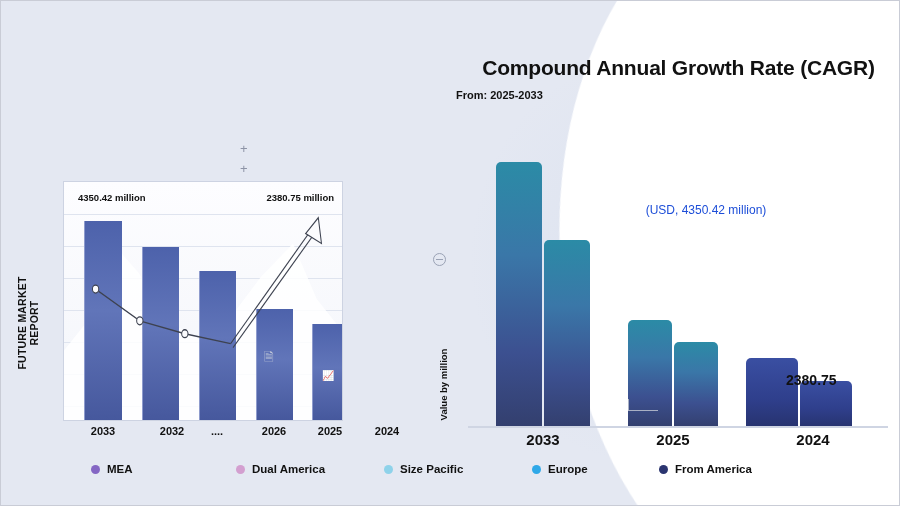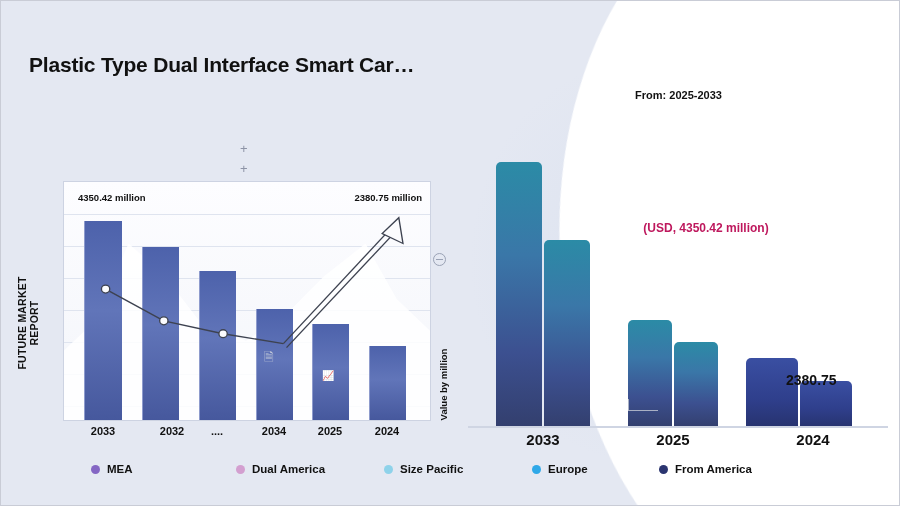--- a/index.html
+++ b/index.html
@@ -82,21 +82,21 @@
     position: absolute; left: 432px; top: 252px;
     width: 13px; height: 13px; border:1px solid #9aa2b5; border-radius:50%;
   }
   .minus-icon::before {
     content:""; position:absolute; left:2px; top:5px; width:7px; height:1px; background:#9aa2b5;
   }
 
   
   .plot {
     position: absolute; left: 62px; top: 180px;
-    width: 368px; height: 240px;
+    width: 280px; height: 240px;
     background: linear-gradient(180deg,#fdfdff 0%, #f3f5fa 100%);
     border: 1px solid #cdd3e2;
     overflow: hidden;
   }
   .plot .gridline {
     position: absolute; left: 0; width: 100%; height: 1px; background: #dfe4ef;
   }
   .mountain { position: absolute; left: 0; top: 0; width: 100%; height: 100%; }
 
   .bars-layer { position: absolute; left: 0; bottom: 0; width: 100%; height: 100%; }
@@ -119,30 +119,30 @@
     transform: translateX(-50%);
   }
 
   
   .right-panel { position: absolute; left: 455px; top: 0; width: 445px; height: 506px; }
   .cagr-title {
     position: absolute; left: 0; top: 55px; width: 445px; text-align: center;
     font-size: 21px; font-weight: 700; color: #111; letter-spacing: -0.2px;
   }
   .cagr-sub {
-    position: absolute; left: 0; top: 88px; width: 445px; text-align: center;
+    position: absolute; left: 0; top: 88px; width: 445px; text-align: left;
     font-size: 11px; font-weight: 700; color: #111;
   }
   .cagr-value {
     position: absolute; left: 150px; top: 160px;
     font-size: 44px; font-weight: 700; color: #0c0c0c; letter-spacing: -1px;
   }
   .cagr-usd {
-    position: absolute; left: 140px; top: 220px; width: 220px; text-align: center;
-    font-size: 12px; font-weight: 700; color: #be185d;
+    position: absolute; left: 140px; top: 202px; width: 220px; text-align: center;
+    font-size: 12px; font-weight: 400; color: #1d4ed8;
   }
 
   .rbars { position: absolute; left: 12px; top: 120px; width: 420px; height: 306px; }
   .rbar { position: absolute; bottom: 0; border-radius: 5px 5px 0 0; }
   .rbar.teal  { background: linear-gradient(180deg,#2b8ba6 0%, #3a77a8 35%, #3c5090 72%, #333f6e 100%); }
   .rbar.navy  { background: linear-gradient(180deg,#3a4fa2 0%, #2f3f8c 60%, #27336f 100%); }
   .rvalue {
     position: absolute; font-size: 14px; font-weight: 700; color: #111; white-space: nowrap;
   }
   .r-axis { position: absolute; left: 12px; top: 425px; width: 420px; height: 2px; background: #cfd5e3; }
@@ -167,21 +167,20 @@
 </head>
 <body>
 
 <div id="root">
 
   <div class="blob-soft"></div>
   <div class="white-blob"></div>
 
   <div class="left-panel">
 
-    <div class="main-title">Plastic Type Dual Interface Smart Car…</div>
 
 
     <div class="plus1">+</div>
     <div class="plus2">+</div>
 
     <div class="axis-y-label">FUTURE MARKET REPORT</div>
     <div class="axis-y2-label">Value by million</div>
     <div class="minus-icon"></div>
 
     <div class="plot">
@@ -220,28 +219,29 @@
       <div class="annot annot-r">2380.75 million</div>
 
       <div class="ghost-ico" style="left:200px; top:166px;">🗎</div>
       <div class="ghost-ico" style="left:258px; top:188px; font-size:10px;">📈</div>
     </div>
 
     <div class="xlabels">
       <span style="left:40px;">2033</span>
       <span style="left:97px;margin-left:12px;">2032</span>
       <span style="left:154px;">....</span>
-      <span style="left:211px;">2034</span>
+      <span style="left:211px;">2026</span>
       <span style="left:267px;">2025</span>
       <span style="left:324px;">2024</span>
     </div>
   </div>
 
   <div class="right-panel">
 
+    <div class="cagr-title">Compound Annual Growth Rate (CAGR)</div>
     <div class="cagr-sub">From: 2025-2033</div>
     <div class="cagr-usd">(USD, 4350.42 million)</div>
 
     <div class="rbars">
       <div class="rbar teal" style="left:28px;  width:46px; height:265px;"></div>
       <div class="rbar teal" style="left:76px;  width:46px; height:187px;"></div>
       <div class="rbar teal" style="left:160px; width:44px; height:107px;"></div>
       <div class="rbar teal" style="left:206px; width:44px; height:85px;"></div>
       <div class="rbar navy" style="left:278px; width:52px; height:69px;"></div>
       <div class="rbar navy" style="left:332px; width:52px; height:46px;"></div>

